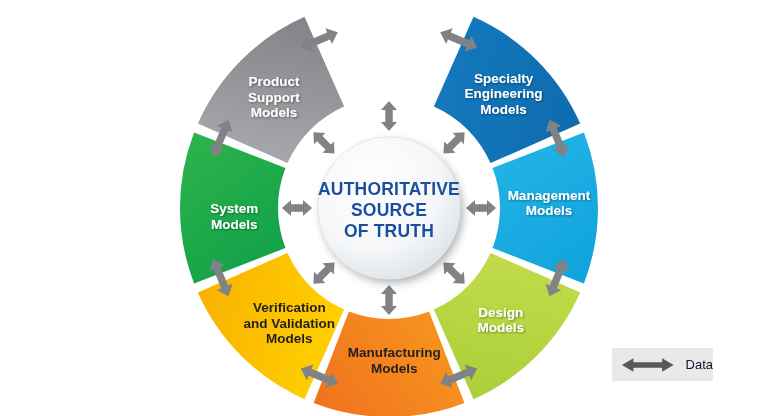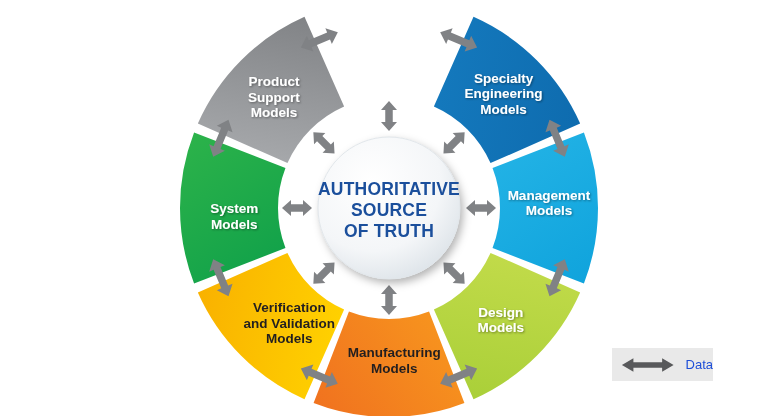--- a/index.html
+++ b/index.html
@@ -26,21 +26,21 @@
   }
   .legend-box{
     position:absolute;
     left:612px;top:348px;
     width:101px;height:33px;
     background:#E9E9E9;
     display:flex;align-items:center;
   }
   .legend-arrow{margin-left:8px;}
   .legend-text{
-    font-size:13px;color:#1d4ed8;
+    font-size:13px;color:#0f172a;
     margin-left:10px;
     font-family:"Liberation Sans", sans-serif;
   }
 </style>
 </head>
 <body>
 
 <div id="stage">
   <svg id="wheel" width="770" height="416" viewBox="0 0 770 416">
     <defs>

